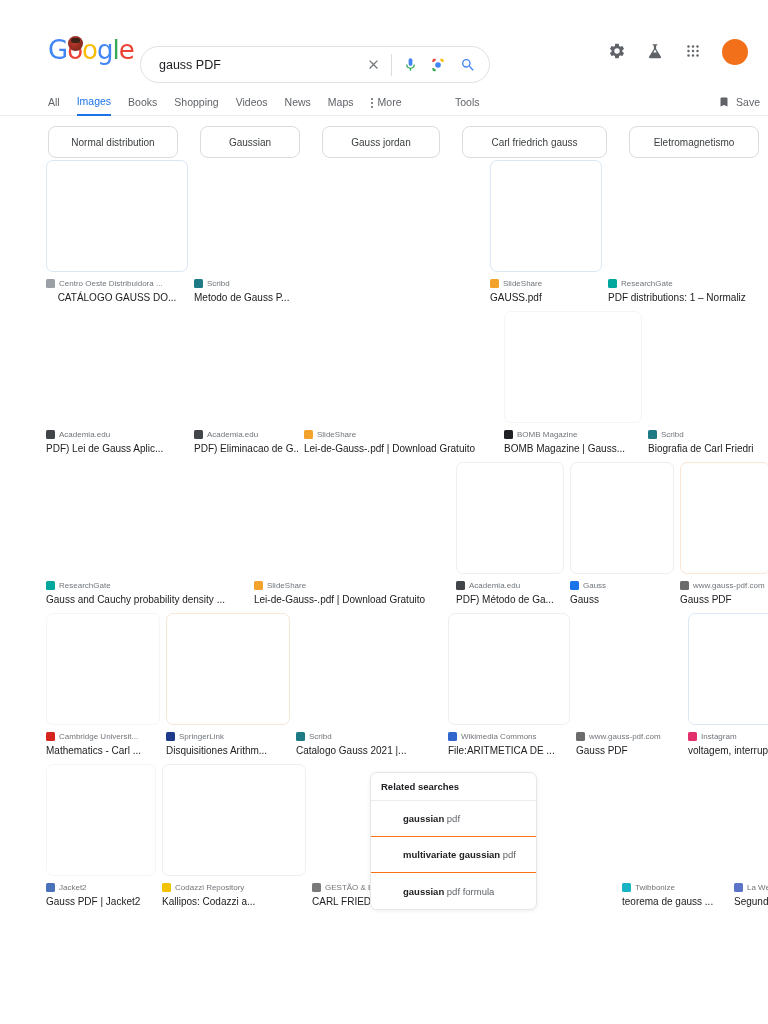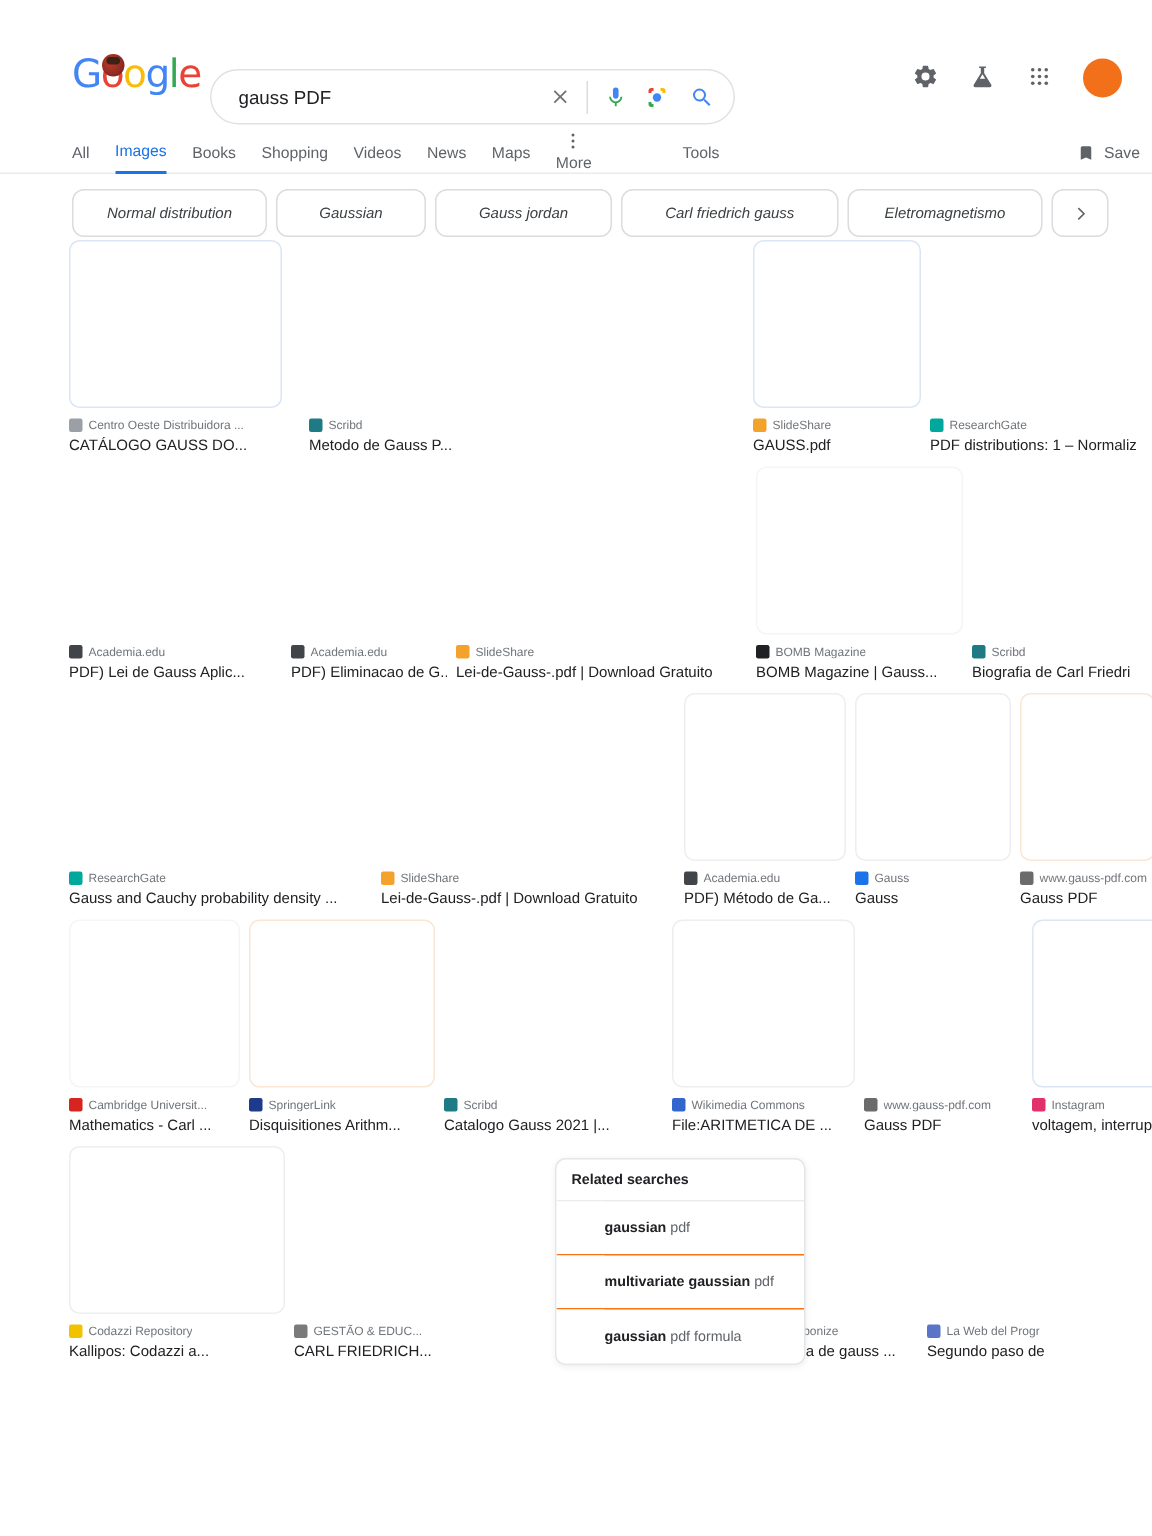--- a/index.html
+++ b/index.html
@@ -74,42 +74,41 @@
   }
   .navtabs {
     position: absolute; left: 48px; top: 0;
     display: flex; align-items: center; height: 28px; gap: 17px;
   }
   .navtab {
     font-size: 10.5px; color: #5f6368; cursor: pointer;
     height: 28px; display: flex; align-items: center; white-space: nowrap;
   }
   .navtab.active { color: #1a73e8; border-bottom: 2.5px solid #1a73e8; }
-  .navtab.more { gap: 4px; flex-direction: column; }
+  .navtab.more { gap: 4px; }
   .dots-v { display: inline-block; width: 3px; height: 11px; position: relative; }
   .dots-v i { position: absolute; left: 0; width: 2px; height: 2px; border-radius: 50%; background: #5f6368; }
   .dots-v i:nth-child(1) { top: 1px; } .dots-v i:nth-child(2) { top: 5px; } .dots-v i:nth-child(3) { top: 9px; }
   .tools-btn {
     position: absolute; left: 455px; top: 0; height: 28px;
     display: flex; align-items: center;
     font-size: 10.5px; color: #5f6368; cursor: pointer;
   }
   .save-btn {
     position: absolute; right: 8px; top: 0; height: 28px;
     display: flex; align-items: center; gap: 5px;
     font-size: 10.5px; color: #5f6368; cursor: pointer; overflow: hidden;
   }
   .save-ic { width: 13px; height: 13px; color: #5f6368; flex: none; }
 
   
   .chips {
     position: absolute; top: 124px; left: 0; width: 768px; height: 36px;
-    display: flex; align-items: center; gap: 0;
+    display: flex; align-items: center; gap: 16px;
     padding-left: 48px;
-    font-style: italic;
   }
   .chip {
     height: 32px; border: 1px solid #dadce0; border-radius: 8px;
     background: #fff; display: flex; align-items: center; justify-content: center;
     font-size: 10px; color: #3c4043; white-space: nowrap; cursor: pointer;
     padding: 0 14px; margin-right: 6px; flex: none;
   }
   .chip-next {
     width: 38px; height: 32px; border: 1px solid #dadce0; border-radius: 8px;
     background: #fff; display: flex; align-items: center; justify-content: center;
@@ -273,21 +272,21 @@
     <div class="chip" style="width:130px">Eletromagnetismo</div>
     <div class="chip-next">
       <svg width="13" height="13" viewBox="0 0 24 24">
           <path fill="none" stroke="currentColor" stroke-width="2" d="m9 5 7 7-7 7"></path>
         </svg>
     </div>
   </div>
 
   <div class="results" id="grid">
       <div class="row" style="top: 0px; position: absolute;">
-        <div class="card" style="width: 142px; margin-right: 18px;">
+        <div class="card" style="width: 142px; margin-right: 6px; text-align: center;">
           <div class="thumb b-blue" style="height: 112px;"></div>
           <div class="meta">
             <div class="src">
               <span class="fav" style="background: rgb(154, 160, 166);"></span>
               <span class="src-name">Centro Oeste Distribuidora ...</span>
             </div>
             <div class="title">CATÁLOGO GAUSS DO...</div>
           </div>
         </div>
         <div class="card" style="width: 104px; margin-right: 6px;">
@@ -484,20 +483,30 @@
           <div class="meta">
             <div class="src">
               <span class="fav" style="background: rgb(225, 48, 108);"></span>
               <span class="src-name">Instagram</span>
             </div>
             <div class="title">voltagem, interruptores</div>
           </div>
         </div>
       </div>
       <div class="row" style="top: 604px; position: absolute;">
+        <div class="card" style="width: 110px; margin-right: 6px;">
+          <div class="thumb b-faint" style="height: 112px;"></div>
+          <div class="meta">
+            <div class="src">
+              <span class="fav" style="background: rgb(74, 114, 184);"></span>
+              <span class="src-name">Jacket2</span>
+            </div>
+            <div class="title">Gauss PDF | Jacket2</div>
+          </div>
+        </div>
         <div class="card" style="width: 144px; margin-right: 6px;">
           <div class="thumb b-gray" style="height: 112px;"></div>
           <div class="meta">
             <div class="src">
               <span class="fav" style="background: rgb(242, 194, 0);"></span>
               <span class="src-name">Codazzi Repository</span>
             </div>
             <div class="title">Kallipos: Codazzi a...</div>
           </div>
         </div>

